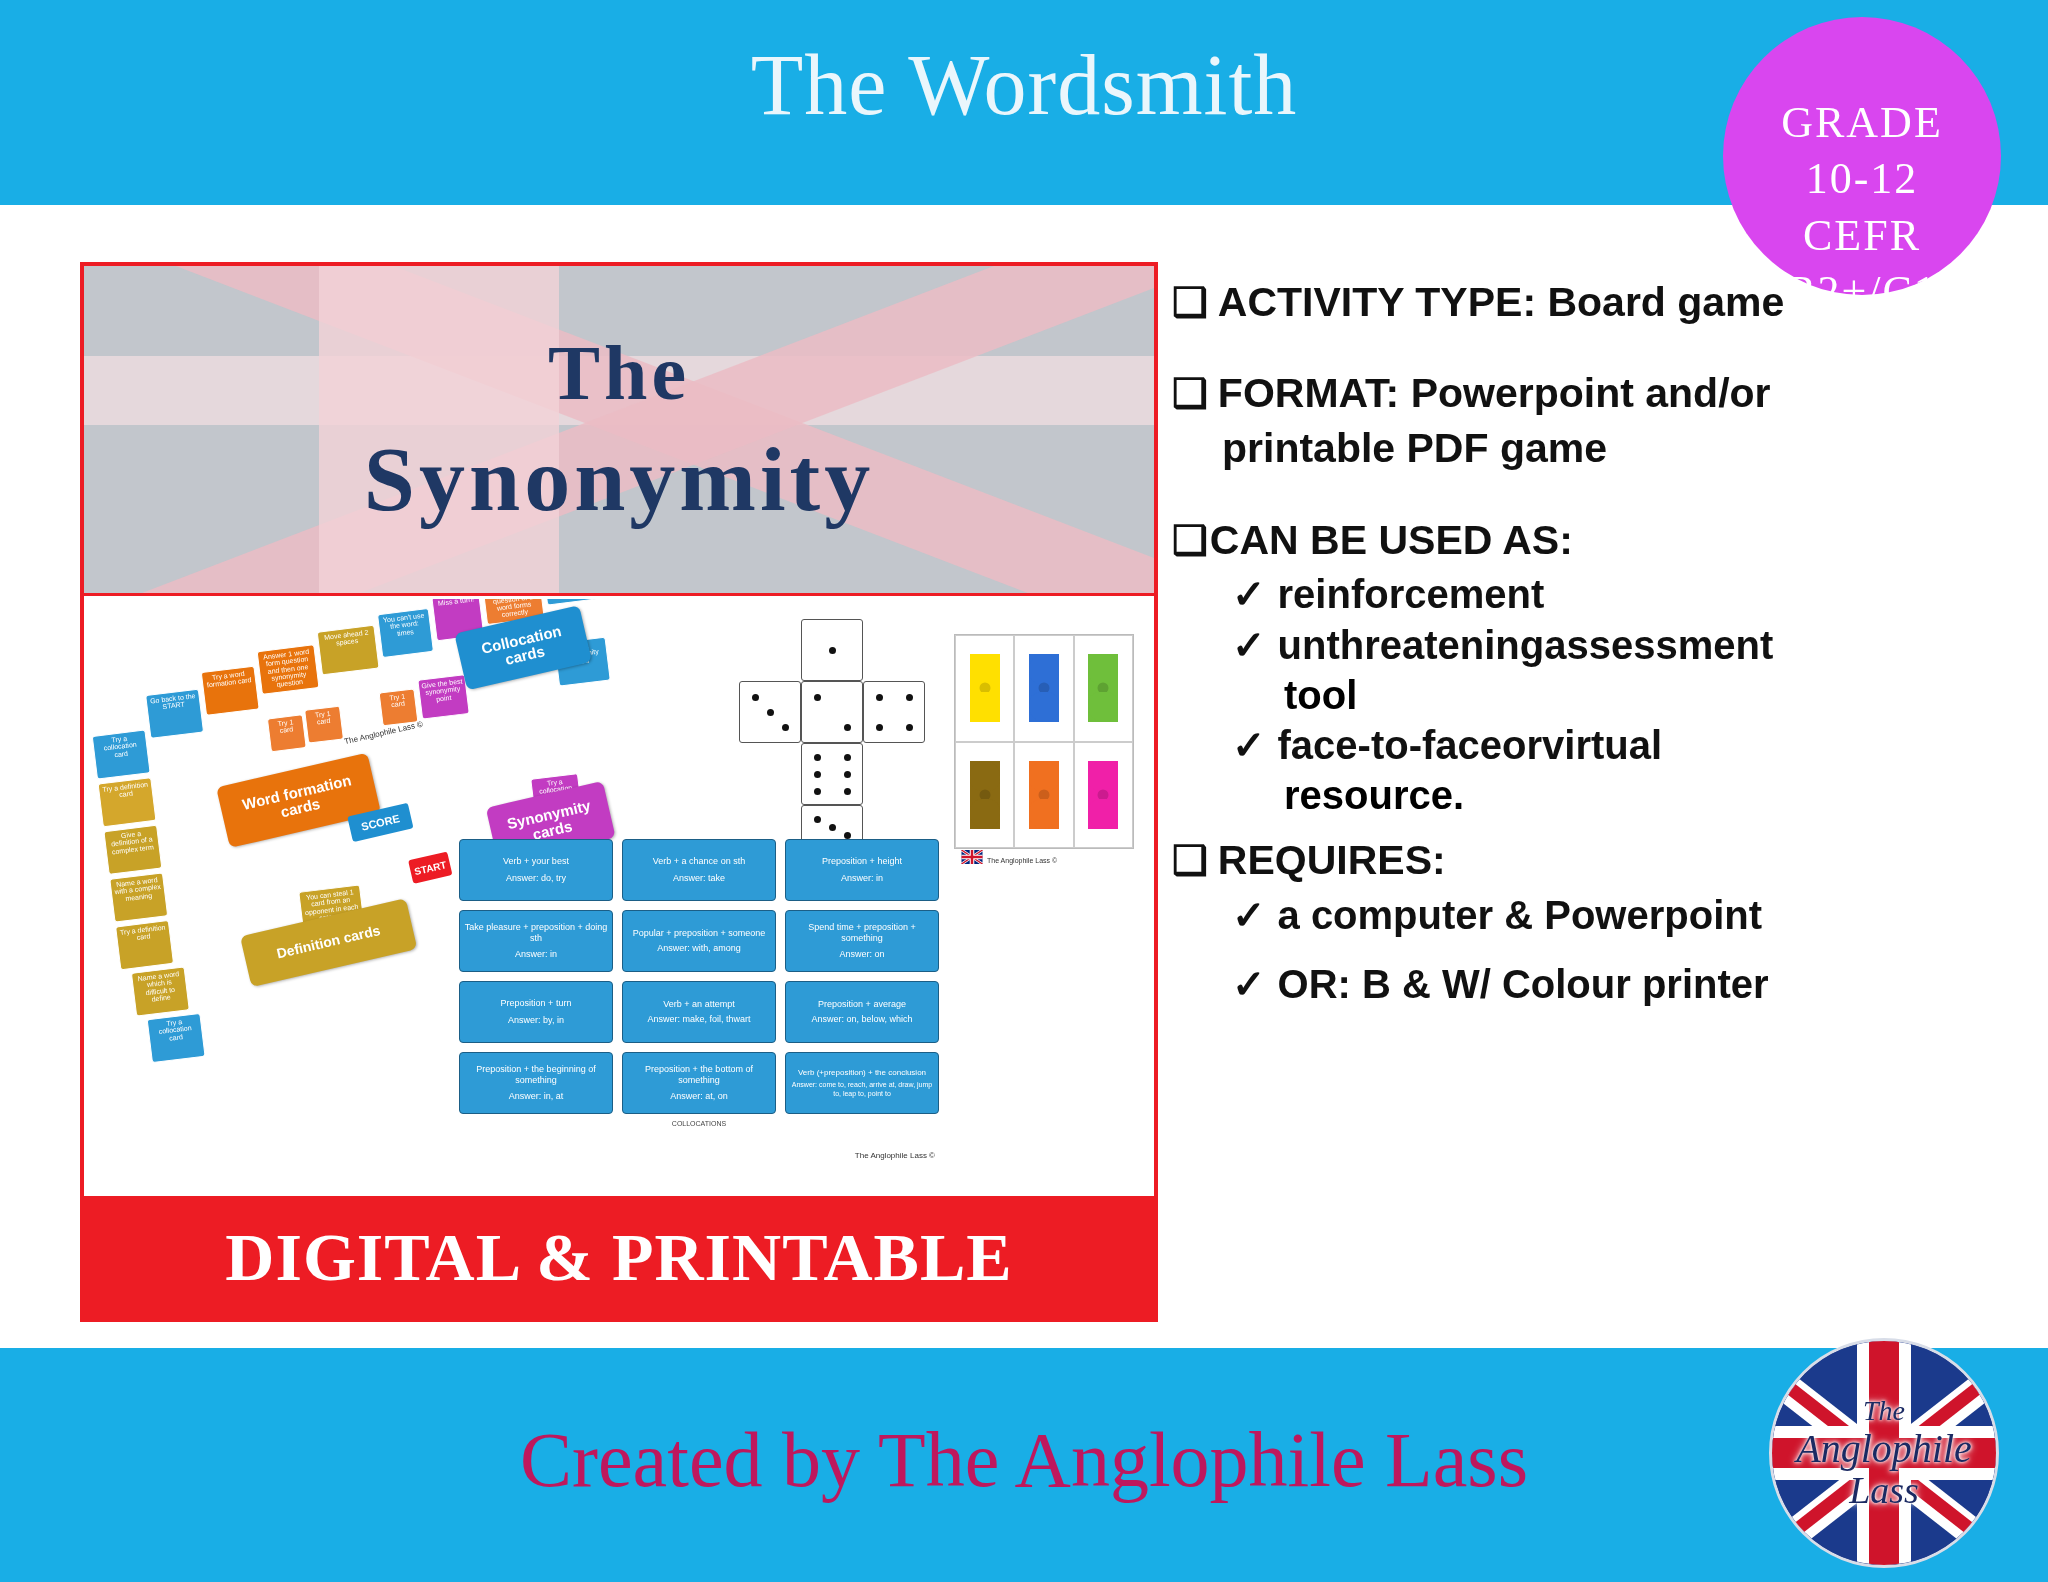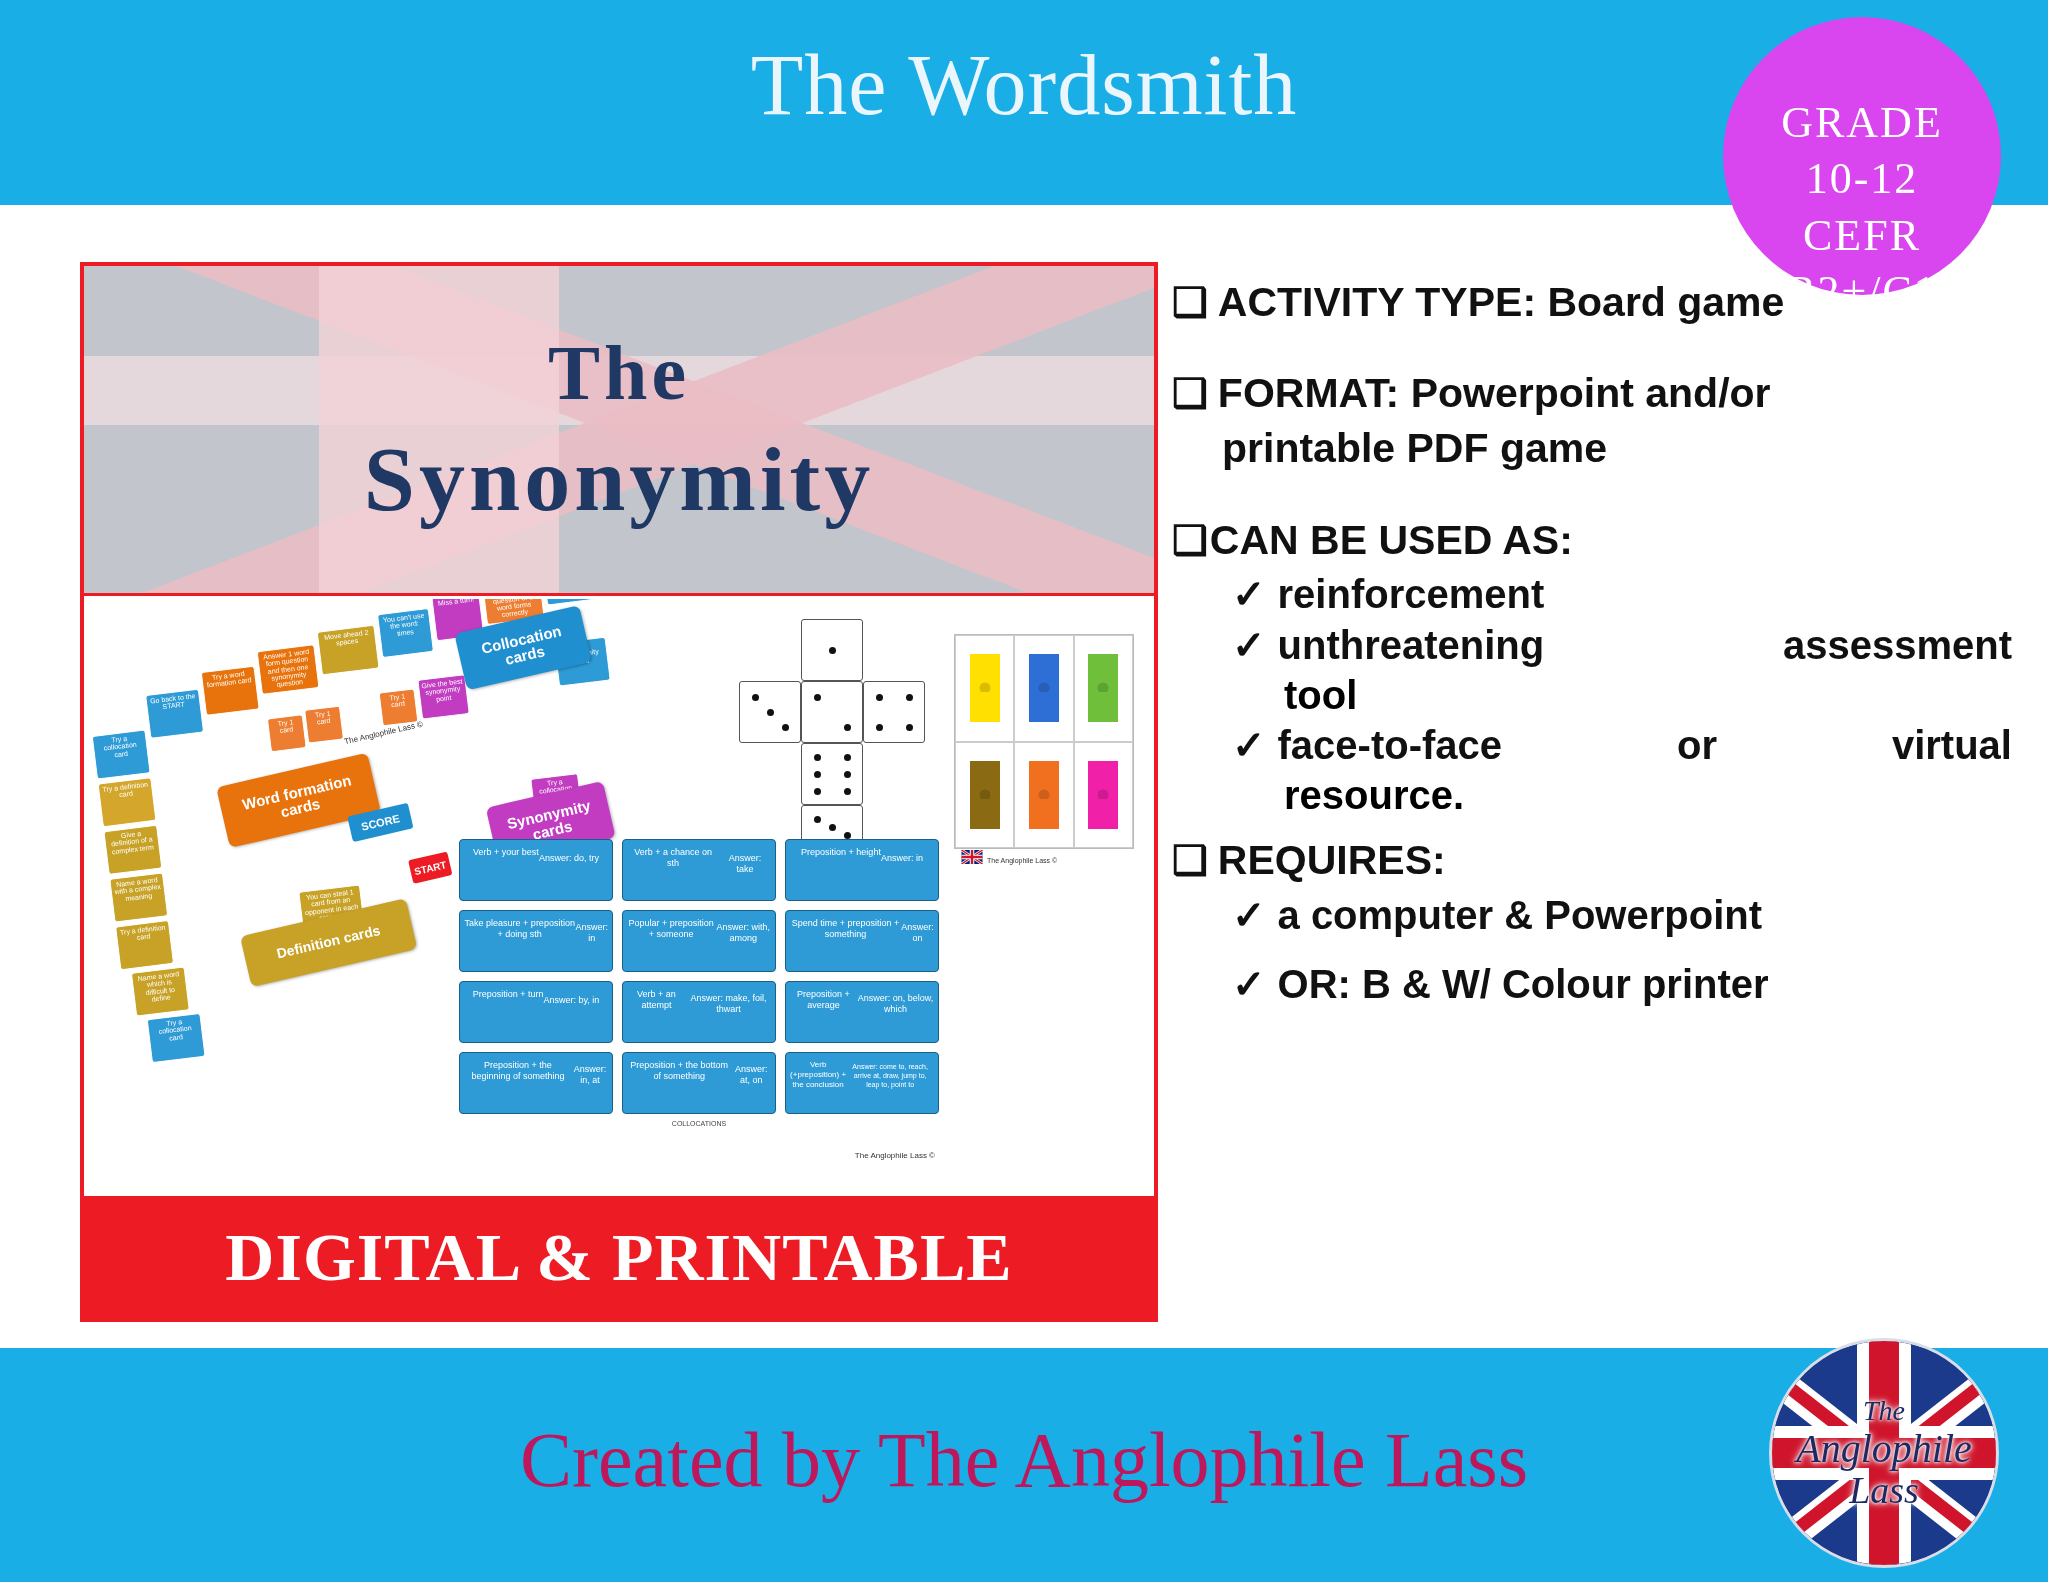--- a/index.html
+++ b/index.html
@@ -220,21 +220,21 @@
   .ccard {
     background: #2E9BD6;
     border: 1px solid #1b5e86;
     border-radius: 4px;
     color: #ffffff;
     font-size: 9px;
     text-align: center;
     line-height: 1.25;
     padding: 7px 4px;
     min-height: 62px;
-    display: flex; flex-direction: row; justify-content: center;
+    display: flex; flex-direction: column; justify-content: center;
   }
   .csheet-foot {
     margin-top: 6px;
     font-size: 7px;
     color: #444;
     text-align: center;
   }
   .csheet-brand {
     position: absolute; right: 4px; bottom: -16px;
     font-size: 8px; color: #333;
@@ -299,21 +299,21 @@
     font-size: 40px;
     font-weight: bold;
     color: #111111;
     padding-left: 60px;
     line-height: 1.18;
     margin-bottom: 4px;
     display: flex;
   }
   .bullet-check .tick { margin-right: 12px; }
   .bullet-check .txt { flex: 1; }
-  .justify2 { display: flex; justify-content: space-between; width: 100%; }
+  .justify2 { display: flex; width: 100%; }
   .cont { padding-left: 112px; font-size: 40px; font-weight: bold; }
 </style>
 </head>
 <body>
 
 <div class="page">
 
   <div class="top-banner"></div>
   <div class="top-title">The Wordsmith</div>
 

